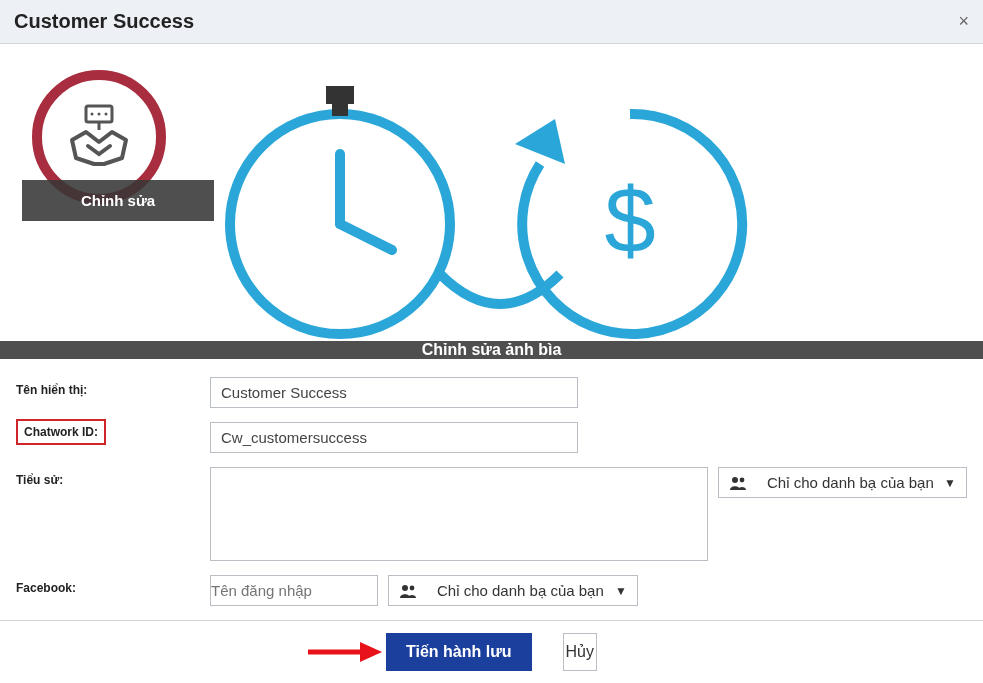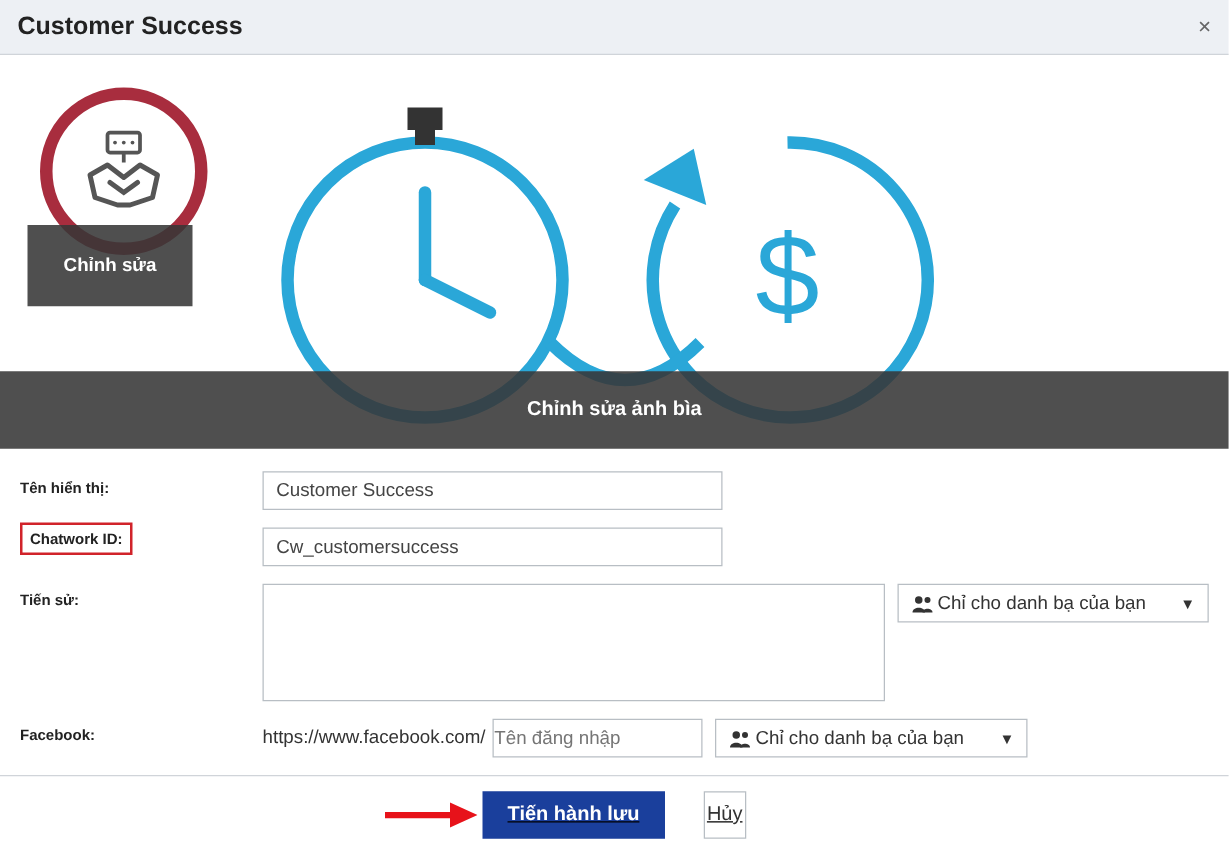--- a/index.html
+++ b/index.html
@@ -55,32 +55,32 @@
     align-items: center;
     justify-content: center;
   }
   .avatar-edit {
     margin-top: -24px;
     background: rgba(55,55,55,0.88);
     color: #fff;
     text-align: center;
     font-size: 15px;
     font-weight: 600;
-    padding: 24px 4px;
-    width: 132px;
+    padding: 12px 4px;
+    width: 192px;
   }
   .cover-edit-bar {
     position: absolute;
     left: 0; right: 0; bottom: 0;
     background: rgba(55,55,55,0.88);
     color: #fff;
     text-align: center;
     font-size: 16px;
     font-weight: 600;
-    padding: 22px 0;
+    padding: 0 0;
     margin-top: 45px;
   }
   .infinity-svg {
     position: absolute;
     left: 220px;
     top: 20px;
   }
 
   .form-area {
     padding: 18px 16px 0 16px;
@@ -152,21 +152,21 @@
     display: flex;
     align-items: center;
     gap: 8px;
     color: #333;
     background: #fff;
     cursor: pointer;
     margin-left: 10px;
     width: 250px;
     justify-content: space-between;
   }
-  .dropdown .dd-left { display: flex; align-items: center; gap: 3px; }
+  .dropdown .dd-left { display: flex; align-items: center; gap: 20px; }
   .fb-prefix {
     font-size: 15px;
     color: #333;
     padding-top: 6px;
     margin-right: 6px;
   }
   .fb-input {
     width: 168px;
     padding: 6px 0;
     font-size: 15px;
@@ -177,21 +177,20 @@
   .action-bar {
     border-top: 1px solid #d0d4d9;
     padding: 12px 0;
     position: absolute;
     bottom: 0; left: 0; right: 0;
     background: #fff;
     display: flex;
     align-items: center;
     justify-content: center;
     gap: 31px;
-    text-decoration: underline;
   }
   .arrow-annot {
     position: absolute;
     left: 304px;
   }
   .btn-primary {
     background: #1a3f9c;
     color: #fff;
     border: none;
     padding: 10px 20px;
@@ -262,39 +261,38 @@
   </div>
 
   <div class="row cwid">
     <div class="label-wrap">
       <span class="label highlight">Chatwork ID:</span>
     </div>
     <input class="input-text" value="Cw_customersuccess" style="">
   </div>
 
   <div class="row">
-    <div class="label">Tiến sử:</div>
+    <div class="label">Tiểu sử:</div>
     <textarea class="textarea" style=""></textarea>
     <div class="dropdown">
       <span class="dd-left">
         <svg width="18" height="16" viewBox="0 0 18 16">
           <circle cx="6" cy="5" r="3" fill="#333"></circle>
             <path d="M1 15 C1 10 11 10 11 15 Z" fill="#333"></path>
           <circle cx="13" cy="5" r="2.4" fill="#333"></circle>
             <path d="M9 15 C9 11 17 11 17 15 Z" fill="#333"></path>
         </svg>
         <span>Chỉ cho danh bạ của bạn</span>
       </span>
       <span class="caret-down">▼</span>
     </div>
   </div>
 
   <div class="row">
     <div class="label">Facebook:</div>
-    <div class="fb-prefix">https://www.facebook.com/</div>
     <input class="fb-input" placeholder="Tên đăng nhập" style="">
     <div class="dropdown">
       <span class="dd-left">
         <svg width="18" height="16" viewBox="0 0 18 16">
           <circle cx="6" cy="5" r="3" fill="#333"></circle>
             <path d="M1 15 C1 10 11 10 11 15 Z" fill="#333"></path>
           <circle cx="13" cy="5" r="2.4" fill="#333"></circle>
             <path d="M9 15 C9 11 17 11 17 15 Z" fill="#333"></path>
         </svg>
         <span>Chỉ cho danh bạ của bạn</span>

